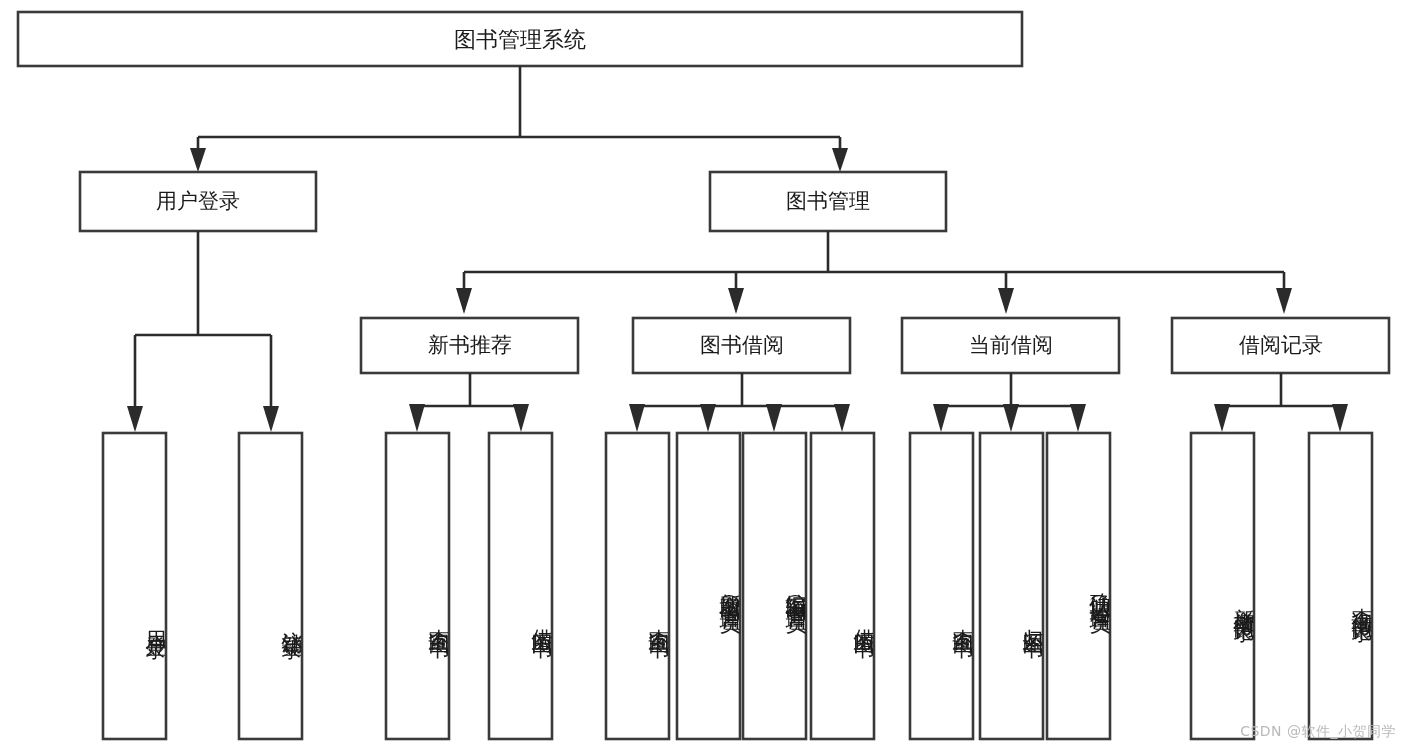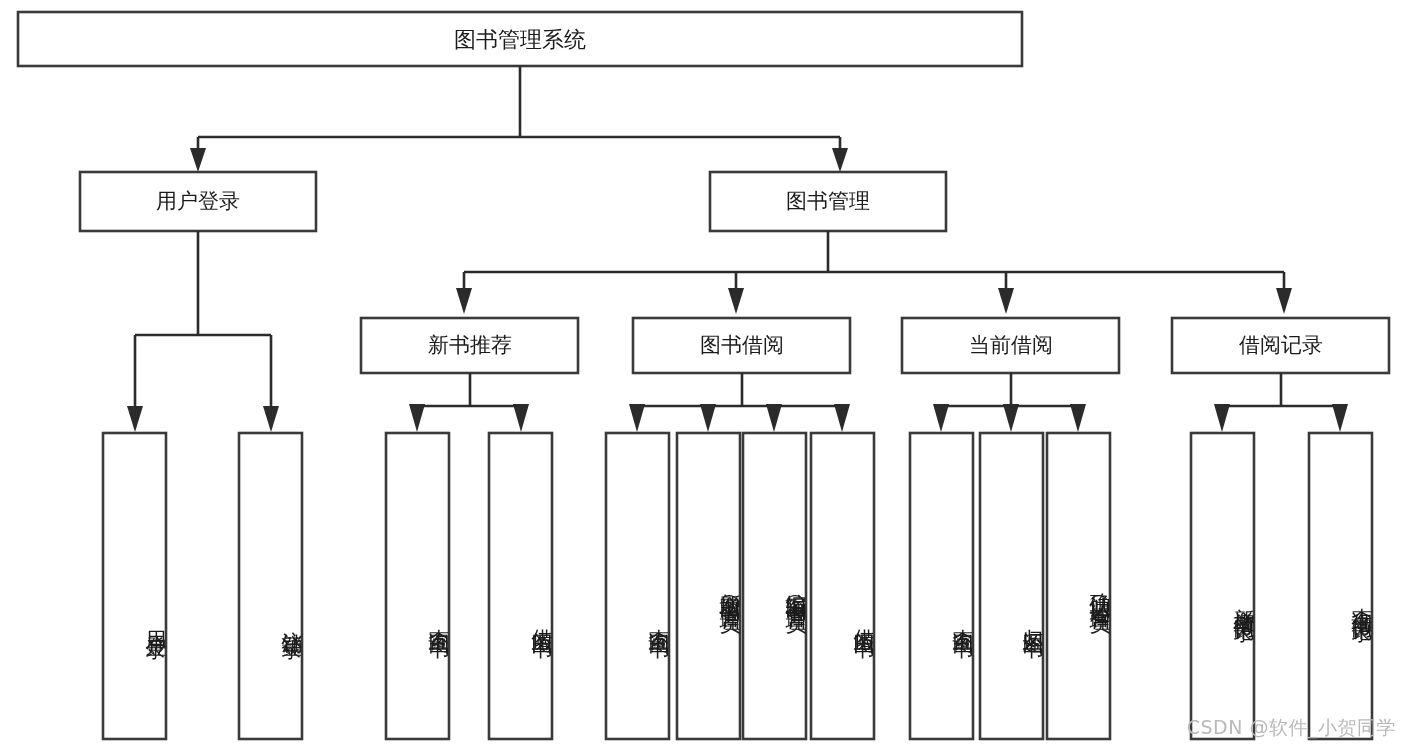--- a/index.html
+++ b/index.html
@@ -69,21 +69,21 @@
     align-items: flex-start;
     justify-content: center;
     white-space: nowrap;
     pointer-events: none;
   }
   .watermark {
     position: absolute;
     right: 9px;
     bottom: 6px;
     font-family: "DejaVu Sans", "Liberation Sans", sans-serif;
-    font-size: 19px;
+    font-size: 14px;
     color: #b9b9b9;
     letter-spacing: 0.5px;
     white-space: nowrap;
   }
 </style>
 </head>
 <body>
 
 <div id="diagram-root">
 

